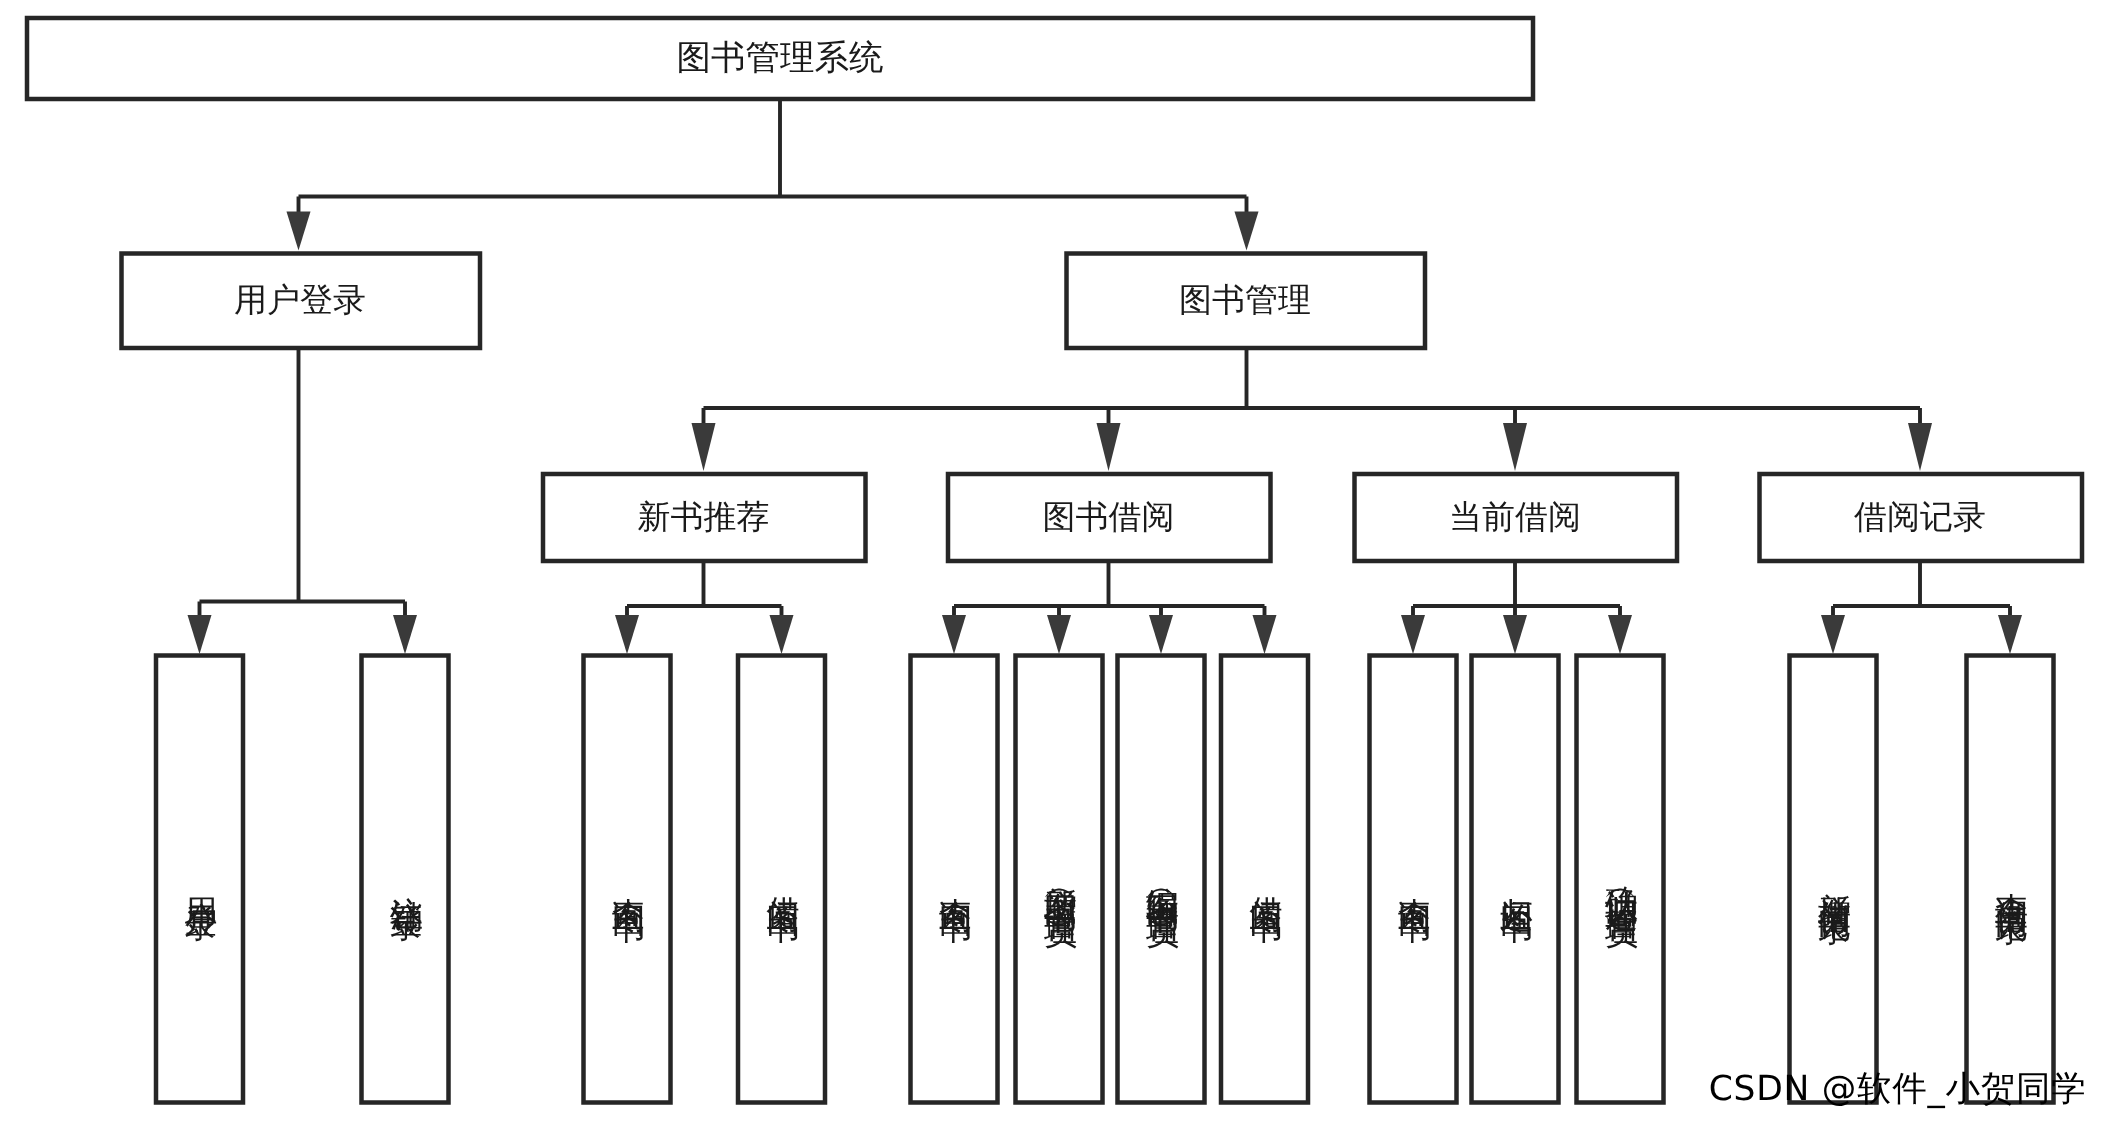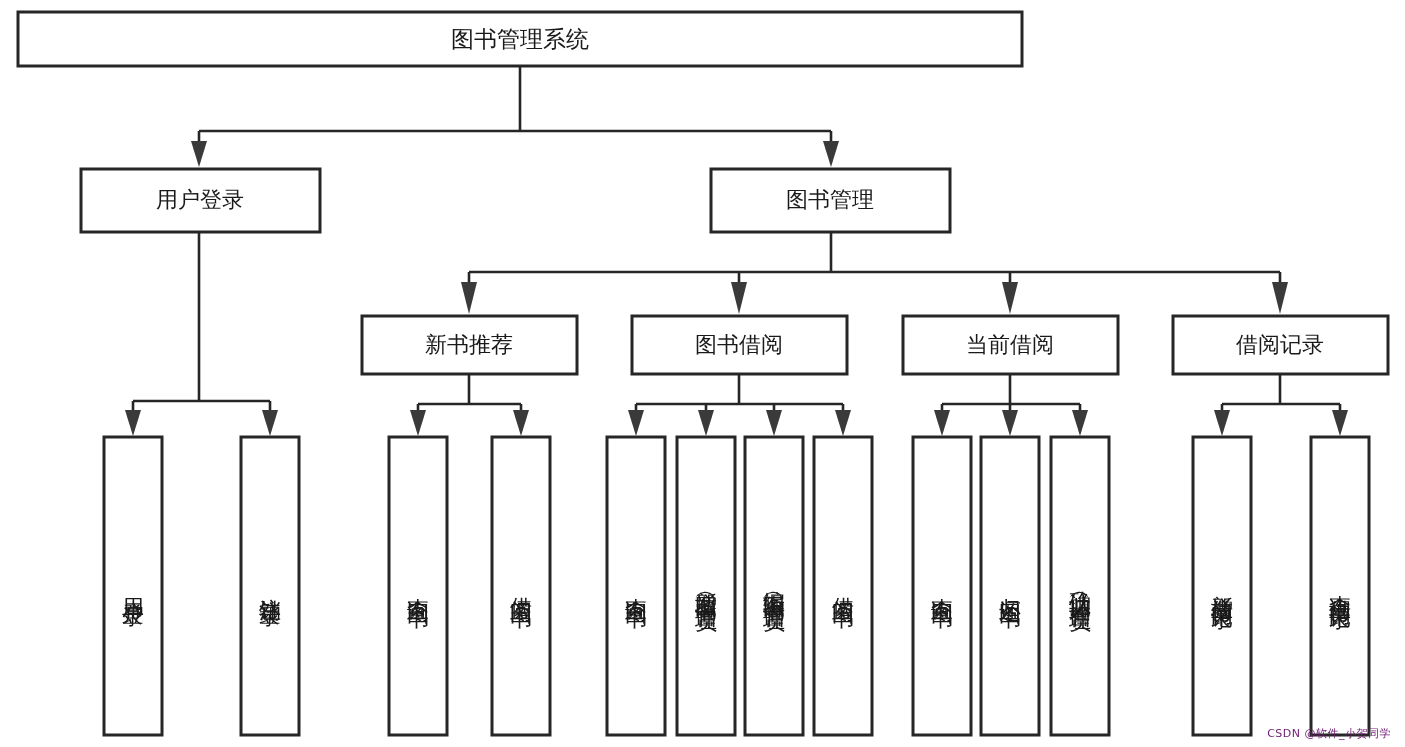--- a/index.html
+++ b/index.html
@@ -31,22 +31,22 @@
     line-height:1.18;
     letter-spacing:3px;
     color:#1a1a1a;
     white-space:nowrap;
     text-align:center;
   }
   .watermark{
     position:absolute;
     right:14px;bottom:6px;
     font-family:"DejaVu Sans","Liberation Sans",sans-serif;
-    font-size:11px;
-    color:#701a75;
+    font-size:23px;
+    color:#000000;
     letter-spacing:0.5px;
     white-space:nowrap;
   }
 </style>
 </head>
 <body>
 
 <div id="diagram-root">
 
   <svg class="flow" viewBox="0 0 1405 747">

